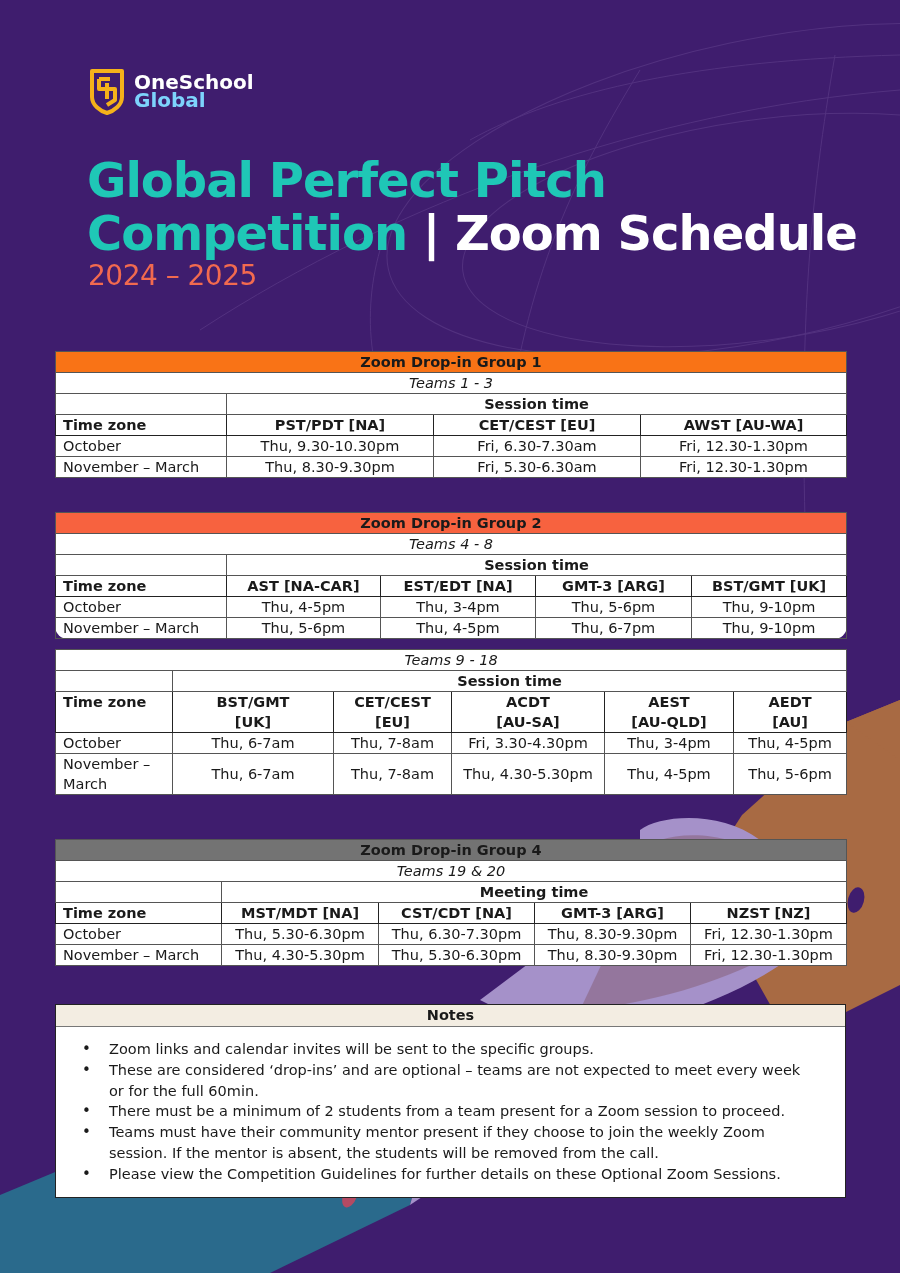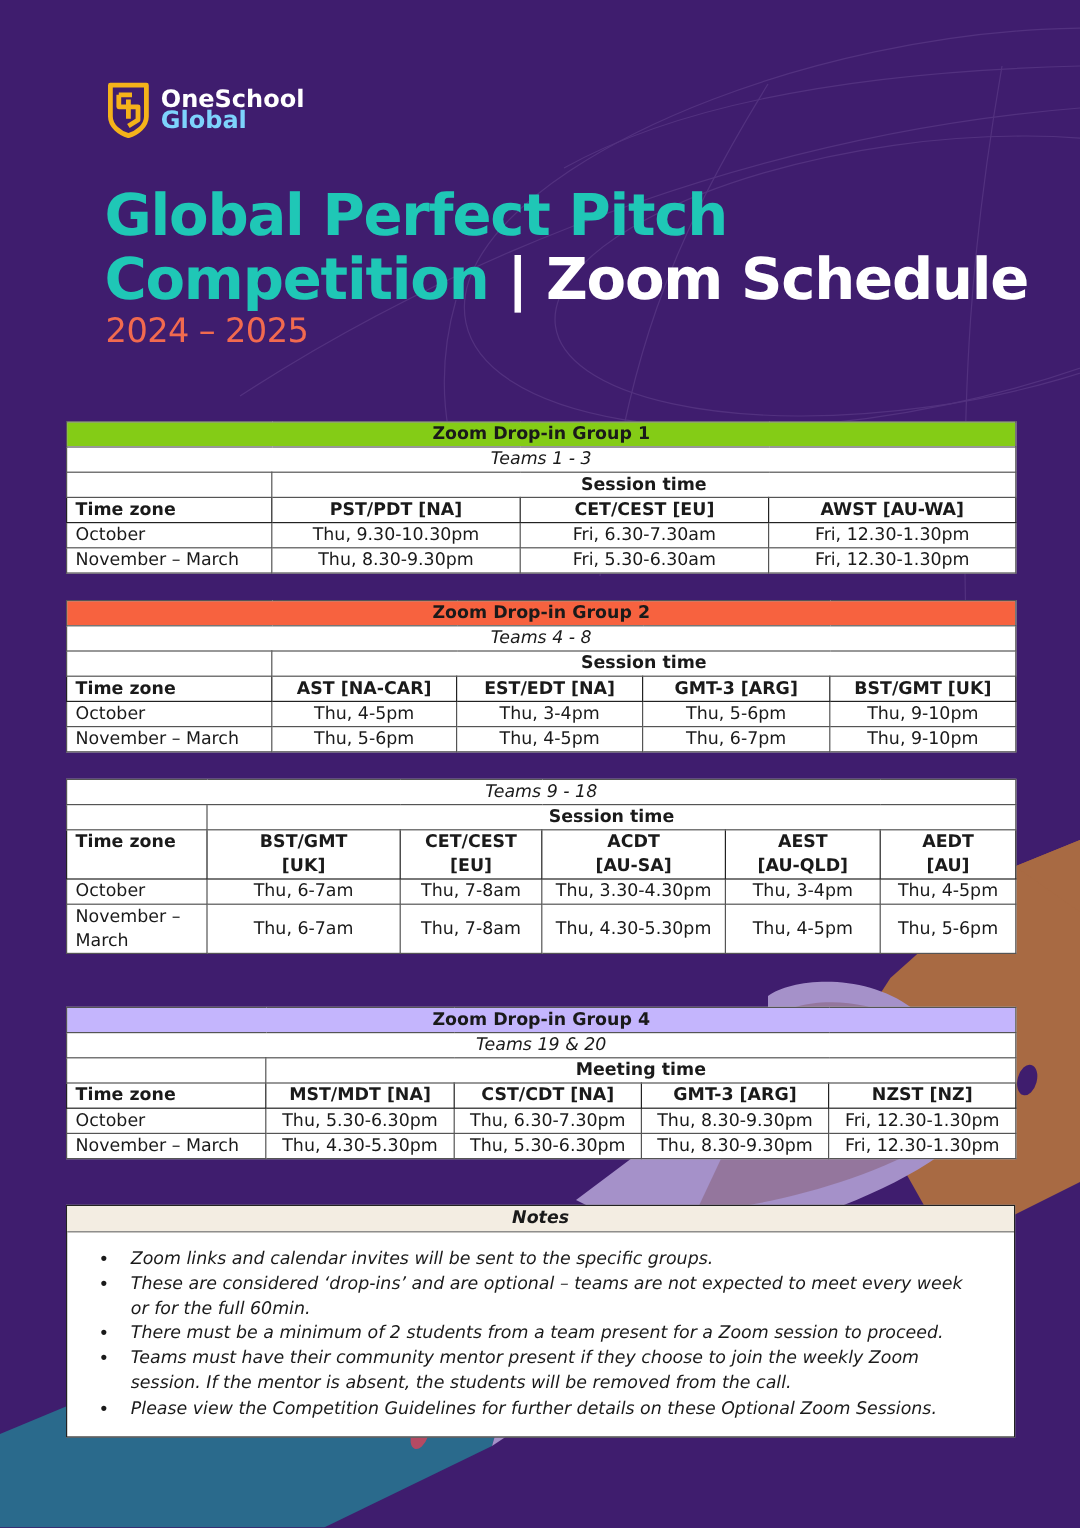--- a/index.html
+++ b/index.html
@@ -25,21 +25,21 @@
     table-layout: fixed;
   }
   table.sched td { border: 1px solid #555; padding: 0 6px; height: 20px; line-height: 20px; text-align: center; white-space: nowrap; overflow: hidden; }
   table.sched td.left { text-align: left; padding-left: 7px; }
   table.sched td.bold { font-weight: bold; }
   table.sched td.ital { font-style: italic; }
   table.sched tr.head td { font-weight: bold; border-color: #222; }
   table.sched td.wrap { white-space: normal; line-height: 20px; }
   table.sched { border: 1.5px solid #222; }
 
-  .notes { position: absolute; left: 55px; top: 1004px; width: 791px; z-index: 2; background: #fff; border: 1.5px solid #222; font-family: "DejaVu Sans", sans-serif; font-size: 14.5px; color: #1a1a1a; box-sizing: border-box; font-style: italic; }
+  .notes { position: absolute; left: 55px; top: 1004px; width: 791px; z-index: 2; background: #fff; border: 1.5px solid #222; font-family: "DejaVu Sans", sans-serif; font-size: 14.5px; color: #1a1a1a; box-sizing: border-box; }
   .notes-head { background: #f3ede2; text-align: center; font-weight: bold; height: 21px; line-height: 21px; border-bottom: 1.5px solid #777; }
   .notes ul { margin: 12px; padding: 0 0 0 0; list-style: none; }
   .notes li { position: relative; padding-left: 41px; line-height: 20.8px; padding-right: 14px; }
   .notes li::before { content: "•"; position: absolute; left: 14px; top: 0; font-size: 15px; }
 </style>
 </head>
 <body>
 
 <svg class="bg-svg" viewBox="0 0 900 1273" xmlns="http://www.w3.org/2000/svg">
 
@@ -88,21 +88,21 @@
 
 <table class="sched" style="top:351px;">
   <colgroup>
       <col style="width:171px">
       <col style="width:207px">
       <col style="width:207px">
       <col style="width:206px">
     </colgroup>
   <tbody>
       <tr>
-        <td colspan="4" class="bold" style="background:#84cc16;">Zoom Drop-in Group 1</td>
+        <td colspan="4" class="bold" style="background:#f97316;">Zoom Drop-in Group 1</td>
       </tr>
   <tr>
         <td colspan="4" class="ital">Teams 1 - 3</td>
       </tr>
   <tr>
         <td></td>
         <td colspan="3" class="bold">Session time</td>
       </tr>
   <tr class="head">
     <td class="left">Time zone</td>
@@ -118,21 +118,21 @@
   </tr>
   <tr>
     <td class="left">November – March</td>
     <td>Thu, 8.30-9.30pm</td>
     <td>Fri, 5.30-6.30am</td>
     <td>Fri, 12.30-1.30pm</td>
   </tr>
 </tbody>
   </table>
 
-<table class="sched" style="top:500px;">
+<table class="sched" style="top:512px;border-radius:13px;">
   <colgroup>
       <col style="width:171px">
       <col style="width:154px">
       <col style="width:155px">
       <col style="width:156px">
       <col style="width:155px">
     </colgroup>
   <tbody>
       <tr>
         <td colspan="5" class="bold" style="background:#f7623f;">Zoom Drop-in Group 2</td>
@@ -205,21 +205,21 @@
         </td>
     <td class="wrap">
           <div>AEDT</div>
           <div>[AU]</div>
         </td>
   </tr>
   <tr>
     <td class="left">October</td>
     <td>Thu, 6-7am</td>
     <td>Thu, 7-8am</td>
-    <td>Thu, 3.30-4.30pm</td>
+    <td>Fri, 3.30-4.30pm</td>
     <td>Thu, 3-4pm</td>
     <td>Thu, 4-5pm</td>
   </tr>
   <tr>
     <td class="left wrap">
           <div>November –</div>
           <div>March</div>
         </td>
     <td>Thu, 6-7am</td>
     <td>Thu, 7-8am</td>
@@ -233,21 +233,21 @@
 <table class="sched" style="top:839px;">
   <colgroup>
       <col style="width:166px">
       <col style="width:157px">
       <col style="width:156px">
       <col style="width:156px">
       <col style="width:156px">
     </colgroup>
   <tbody>
       <tr>
-        <td colspan="5" class="bold" style="background:#c4b5fd;">Zoom Drop-in Group 4</td>
+        <td colspan="5" class="bold" style="background:#737373;">Zoom Drop-in Group 4</td>
       </tr>
   <tr>
         <td colspan="5" class="ital">Teams 19 &amp; 20</td>
       </tr>
   <tr>
         <td></td>
         <td colspan="4" class="bold">Meeting time</td>
       </tr>
   <tr class="head">
     <td class="left">Time zone</td>

